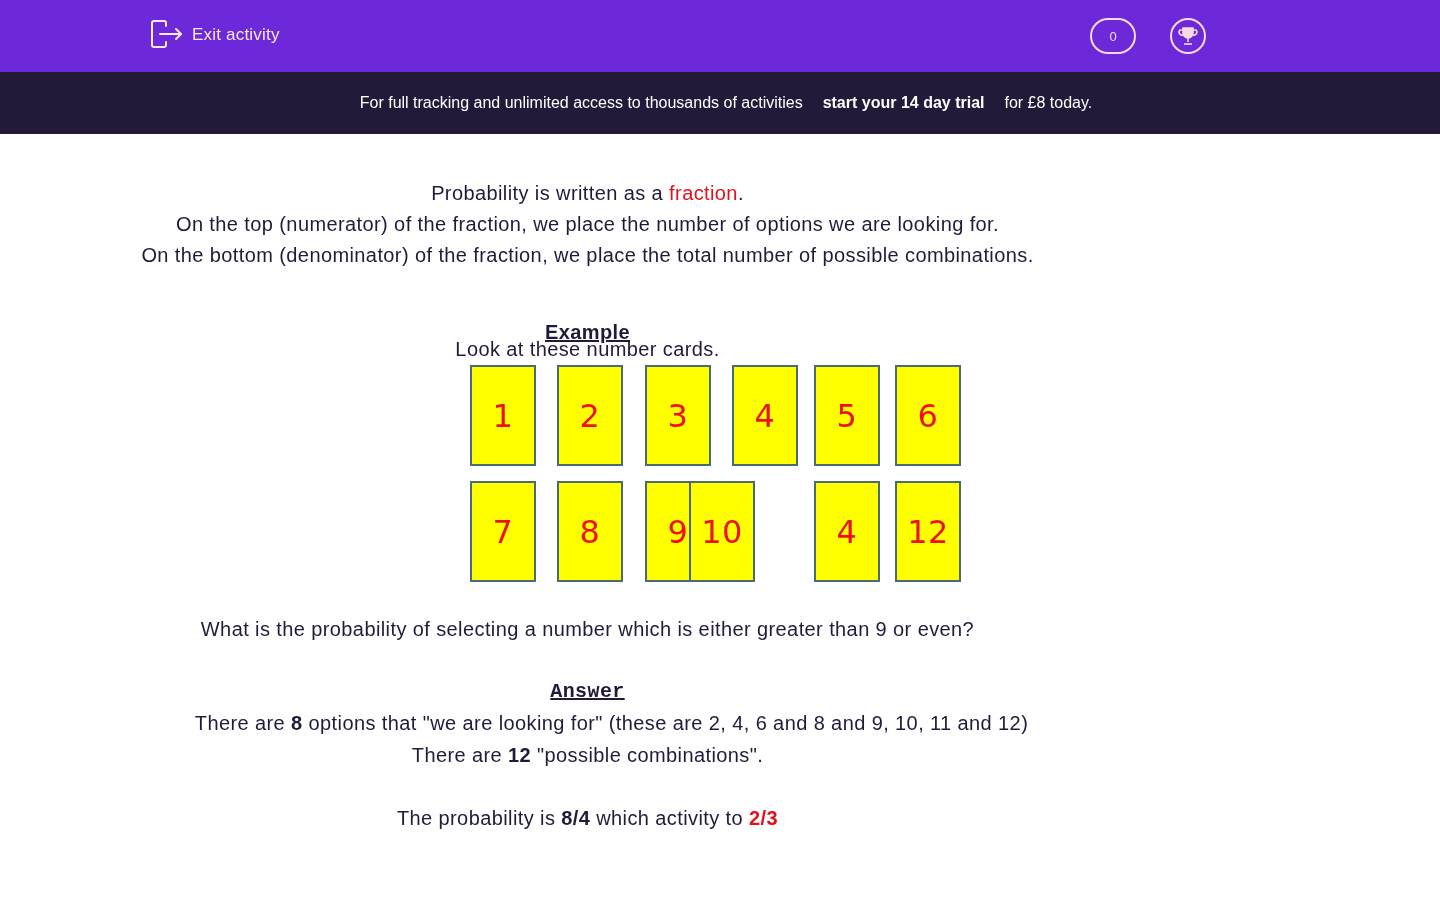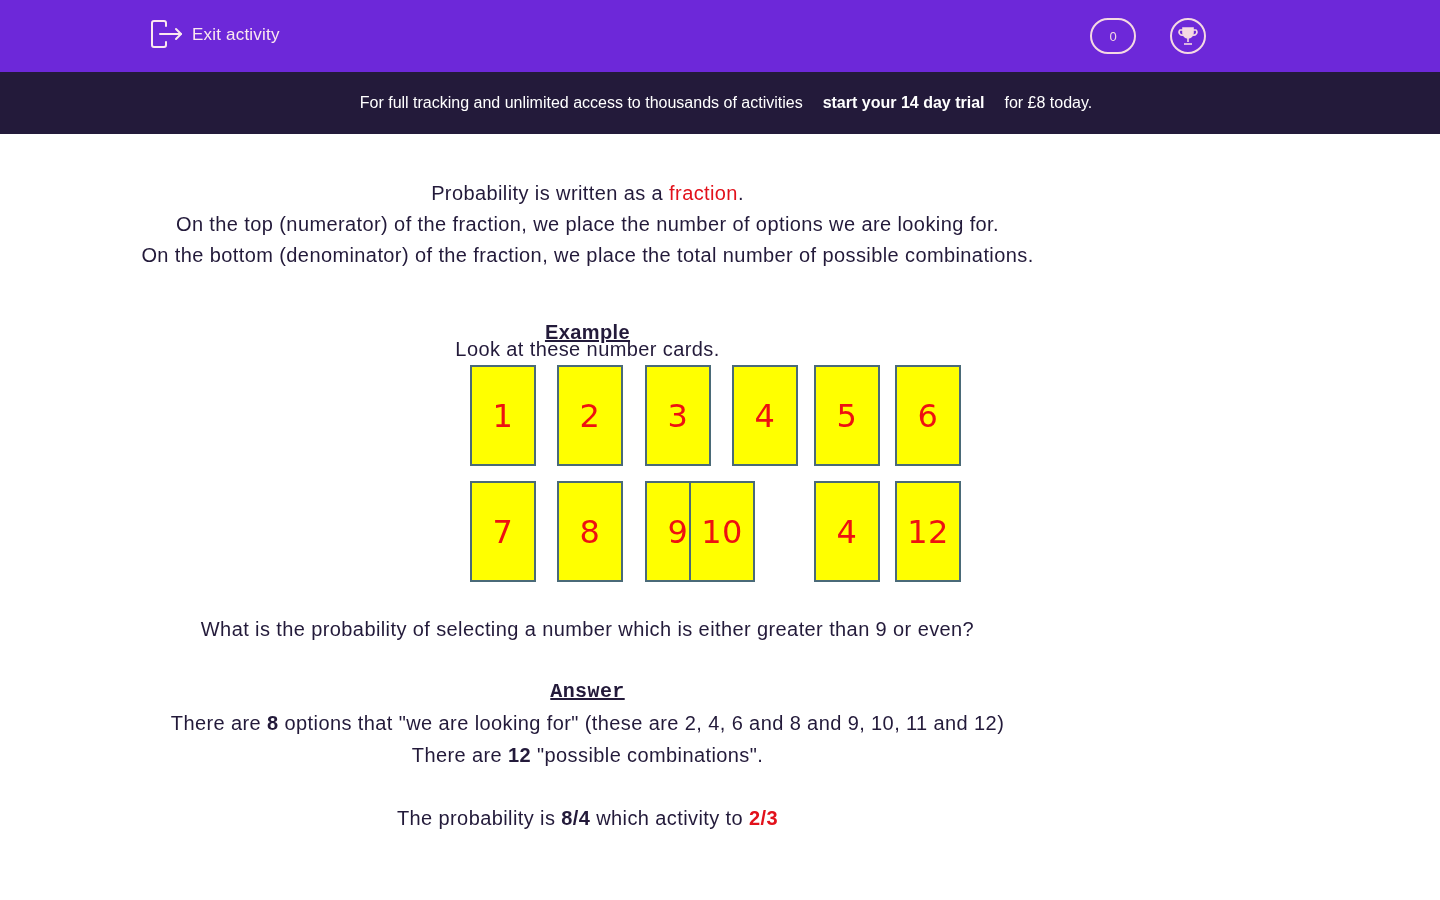--- a/index.html
+++ b/index.html
@@ -78,21 +78,21 @@
     <div class="card" style="left:557px;top:116px;">8</div>
     <div class="card" style="left:645px;top:116px;">9</div>
     <div class="card" style="left:689px;top:116px;">10</div>
     <div class="card" style="left:814px;top:116px;">4</div>
     <div class="card" style="left:895px;top:116px;">12</div>
   </div>
 
   <div class="line" style="top:618px;">What is the probability of selecting a number which is either greater than 9 or even?</div>
 
   <div class="line heading" style="top:680px;font-family:Liberation Mono, monospace;"><span>Answer</span></div>
-  <div class="line" style="top:712px;">
+  <div class="line" style="top:712px;margin-left:24px;">
     <span>There are</span>
     <span class="bold">8</span>
     <span>options that "we are looking for" (these are 2, 4, 6 and 8 and 9, 10, 11 and 12)</span>
   </div>
   <div class="line" style="top:744px;">
     <span>There are</span>
     <span class="bold">12</span>
     <span>"possible combinations".</span>
   </div>
   <div class="line" style="top:807px;">

